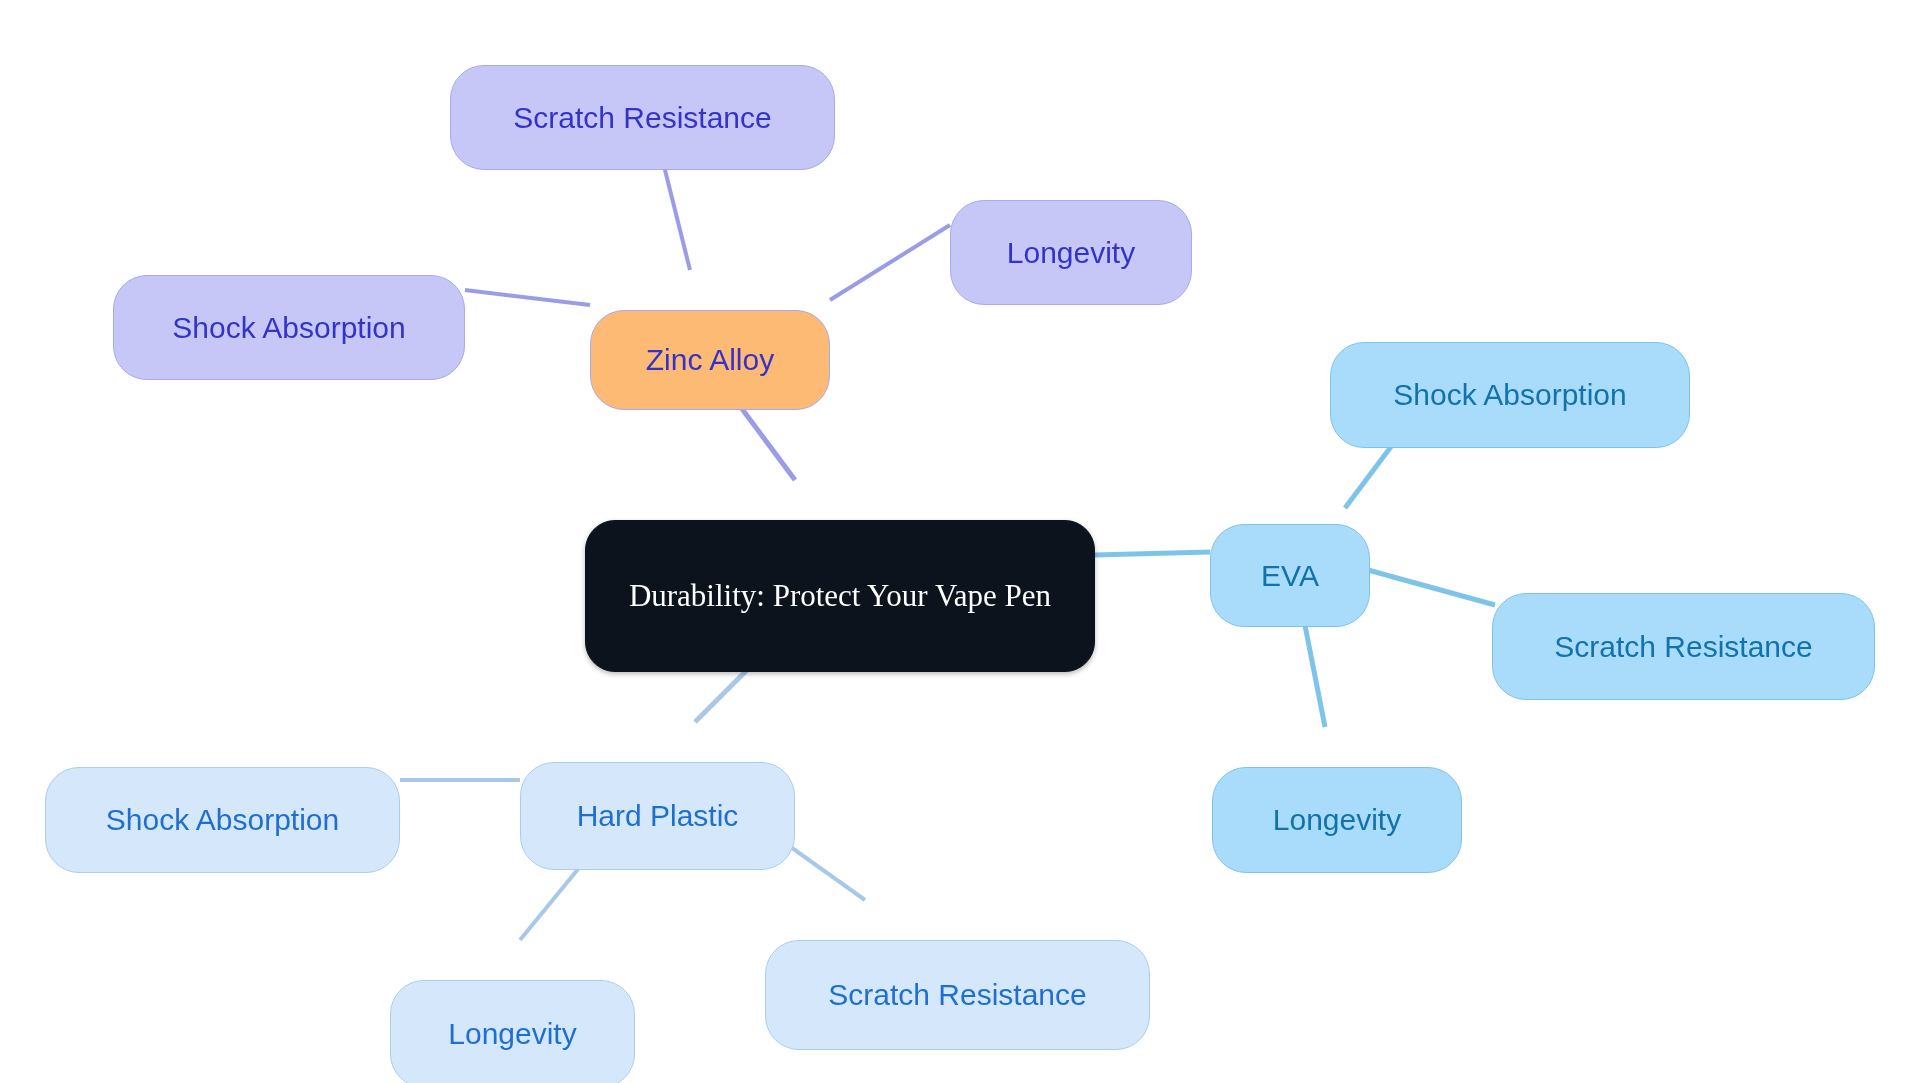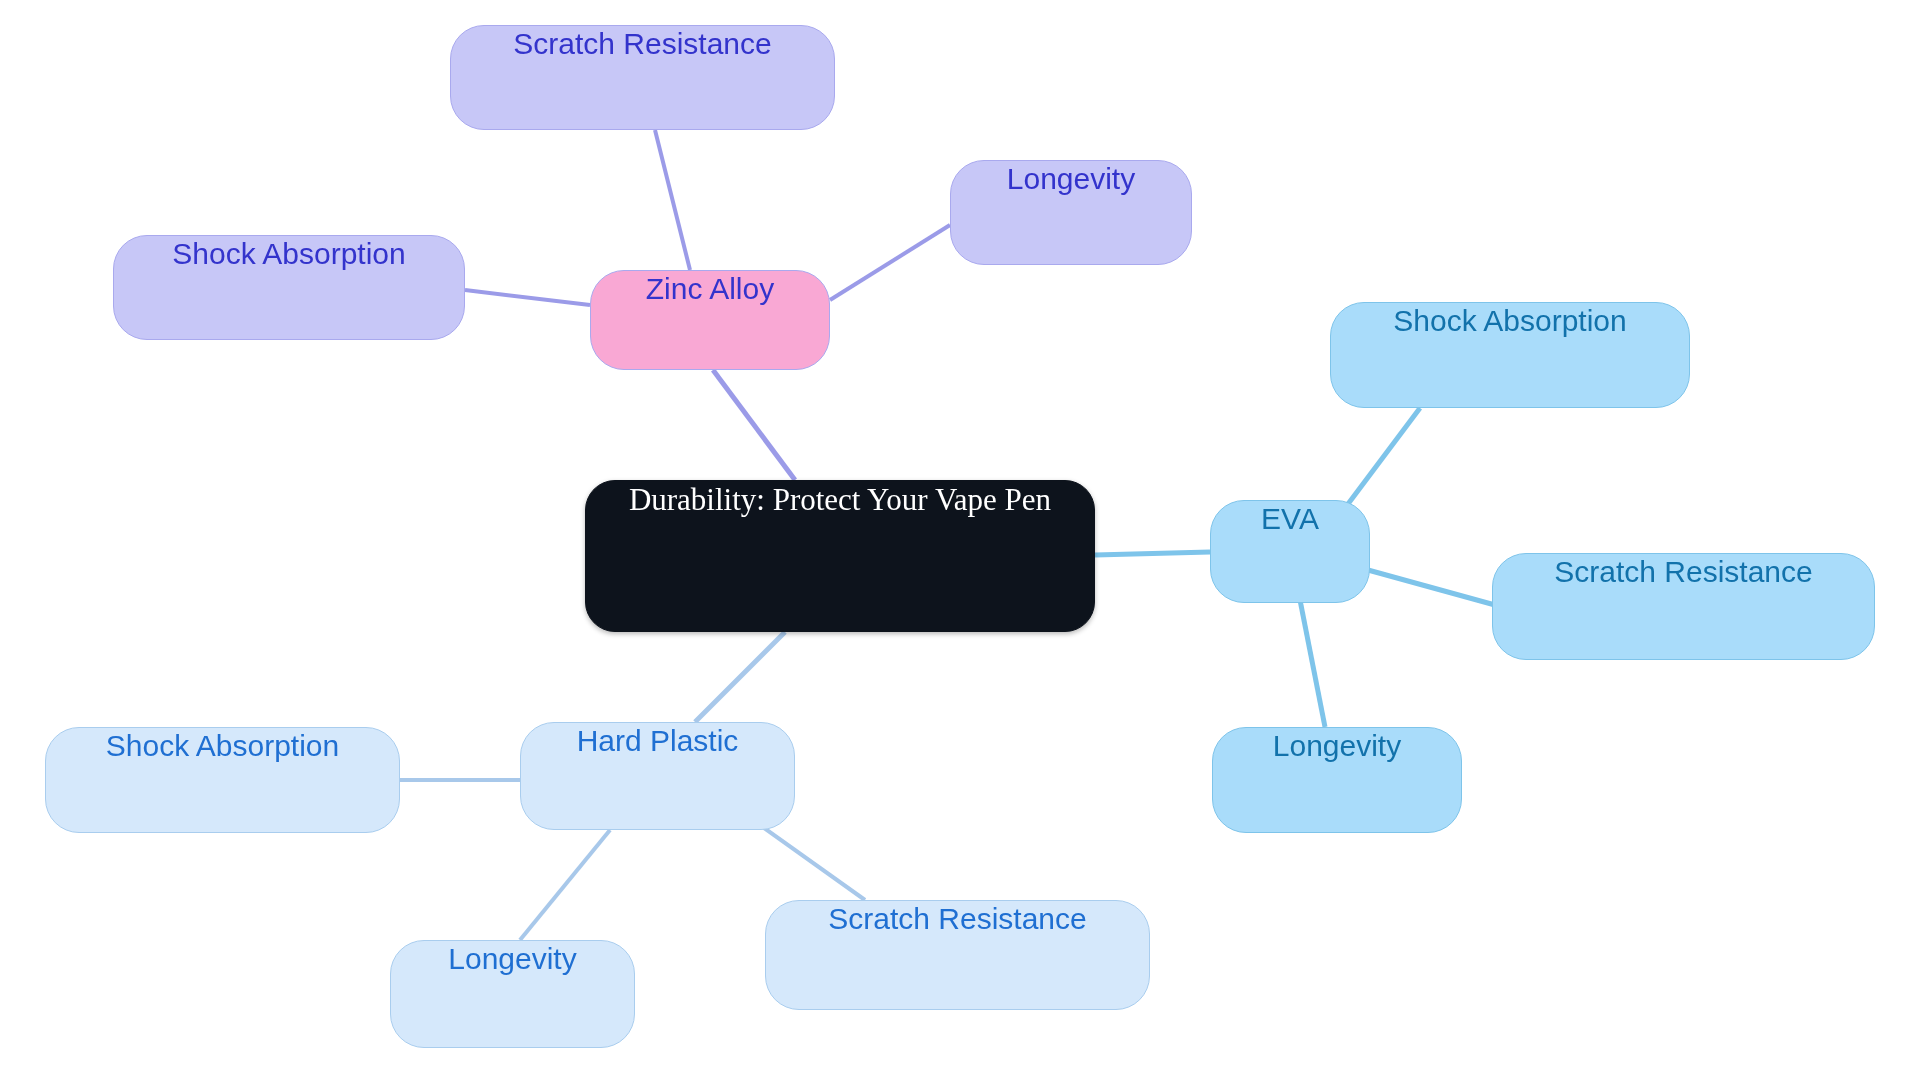--- a/index.html
+++ b/index.html
@@ -20,24 +20,26 @@
     left: 0;
     top: 0;
     width: 1920px;
     height: 1083px;
     pointer-events: none;
   }
   .node {
     position: absolute;
     box-sizing: border-box;
     display: flex;
+    align-items: center;
     justify-content: center;
     text-align: center;
     line-height: 1.2;
     z-index: 3;
+    margin-top: 40px;
   }
   .node-label {
     display: block;
     width: 100%;
     padding: 0 14px;
     box-sizing: border-box;
   }
 
   
   .node.root {
@@ -106,37 +108,37 @@
 
     <path d="M 610 830 L 520 940" stroke="#a8c8ea" stroke-width="4" fill="none"></path>
 
     <path d="M 760 825 L 865 900" stroke="#a8c8ea" stroke-width="4" fill="none"></path>
   </svg>
 
   <div class="node root" style="left: 585px; top: 480px; width: 510px; height: 152px; background: rgb(13, 19, 28); border-color: rgb(13, 19, 28); color: rgb(255, 255, 255); font-family: Liberation Serif, serif;">
     <span class="node-label">Durability: Protect Your Vape Pen</span>
   </div>
 
-  <div class="node purple" style="left: 590px; top: 270px; width: 240px; height: 100px; background: #f9a8d4; border-color: rgb(169, 169, 238); color: rgb(51, 51, 204);">
+  <div class="node purple" style="left: 590px; top: 270px; width: 240px; height: 100px; background: #fdba74; border-color: rgb(169, 169, 238); color: rgb(51, 51, 204);">
     <span class="node-label">Zinc Alloy</span>
   </div>
 
   <div class="node purple sub" style="left: 450px; top: 25px; width: 385px; height: 105px; background: rgb(199, 199, 247); border-color: rgb(169, 169, 238); color: rgb(51, 51, 204);">
     <span class="node-label">Scratch Resistance</span>
   </div>
 
   <div class="node purple sub" style="left: 113px; top: 235px; width: 352px; height: 105px; background: rgb(199, 199, 247); border-color: rgb(169, 169, 238); color: rgb(51, 51, 204);">
     <span class="node-label">Shock Absorption</span>
   </div>
 
   <div class="node purple sub" style="left: 950px; top: 160px; width: 242px; height: 105px; background: rgb(199, 199, 247); border-color: rgb(169, 169, 238); color: rgb(51, 51, 204);">
     <span class="node-label">Longevity</span>
   </div>
 
-  <div class="node blue" style="left: 1210px; top: 500px; width: 160px; height: 103px; background: rgb(169, 220, 250); border-color: rgb(126, 196, 234); color: rgb(18, 114, 171);">
+  <div class="node blue" style="left: 1210px; top: 484px; width: 160px; height: 103px; background: rgb(169, 220, 250); border-color: rgb(126, 196, 234); color: rgb(18, 114, 171);">
     <span class="node-label">EVA</span>
   </div>
 
   <div class="node blue sub" style="left: 1330px; top: 302px; width: 360px; height: 106px; background: rgb(169, 220, 250); border-color: rgb(126, 196, 234); color: rgb(18, 114, 171);">
     <span class="node-label">Shock Absorption</span>
   </div>
 
   <div class="node blue sub" style="left: 1492px; top: 553px; width: 383px; height: 107px; background: rgb(169, 220, 250); border-color: rgb(126, 196, 234); color: rgb(18, 114, 171);">
     <span class="node-label">Scratch Resistance</span>
   </div>

